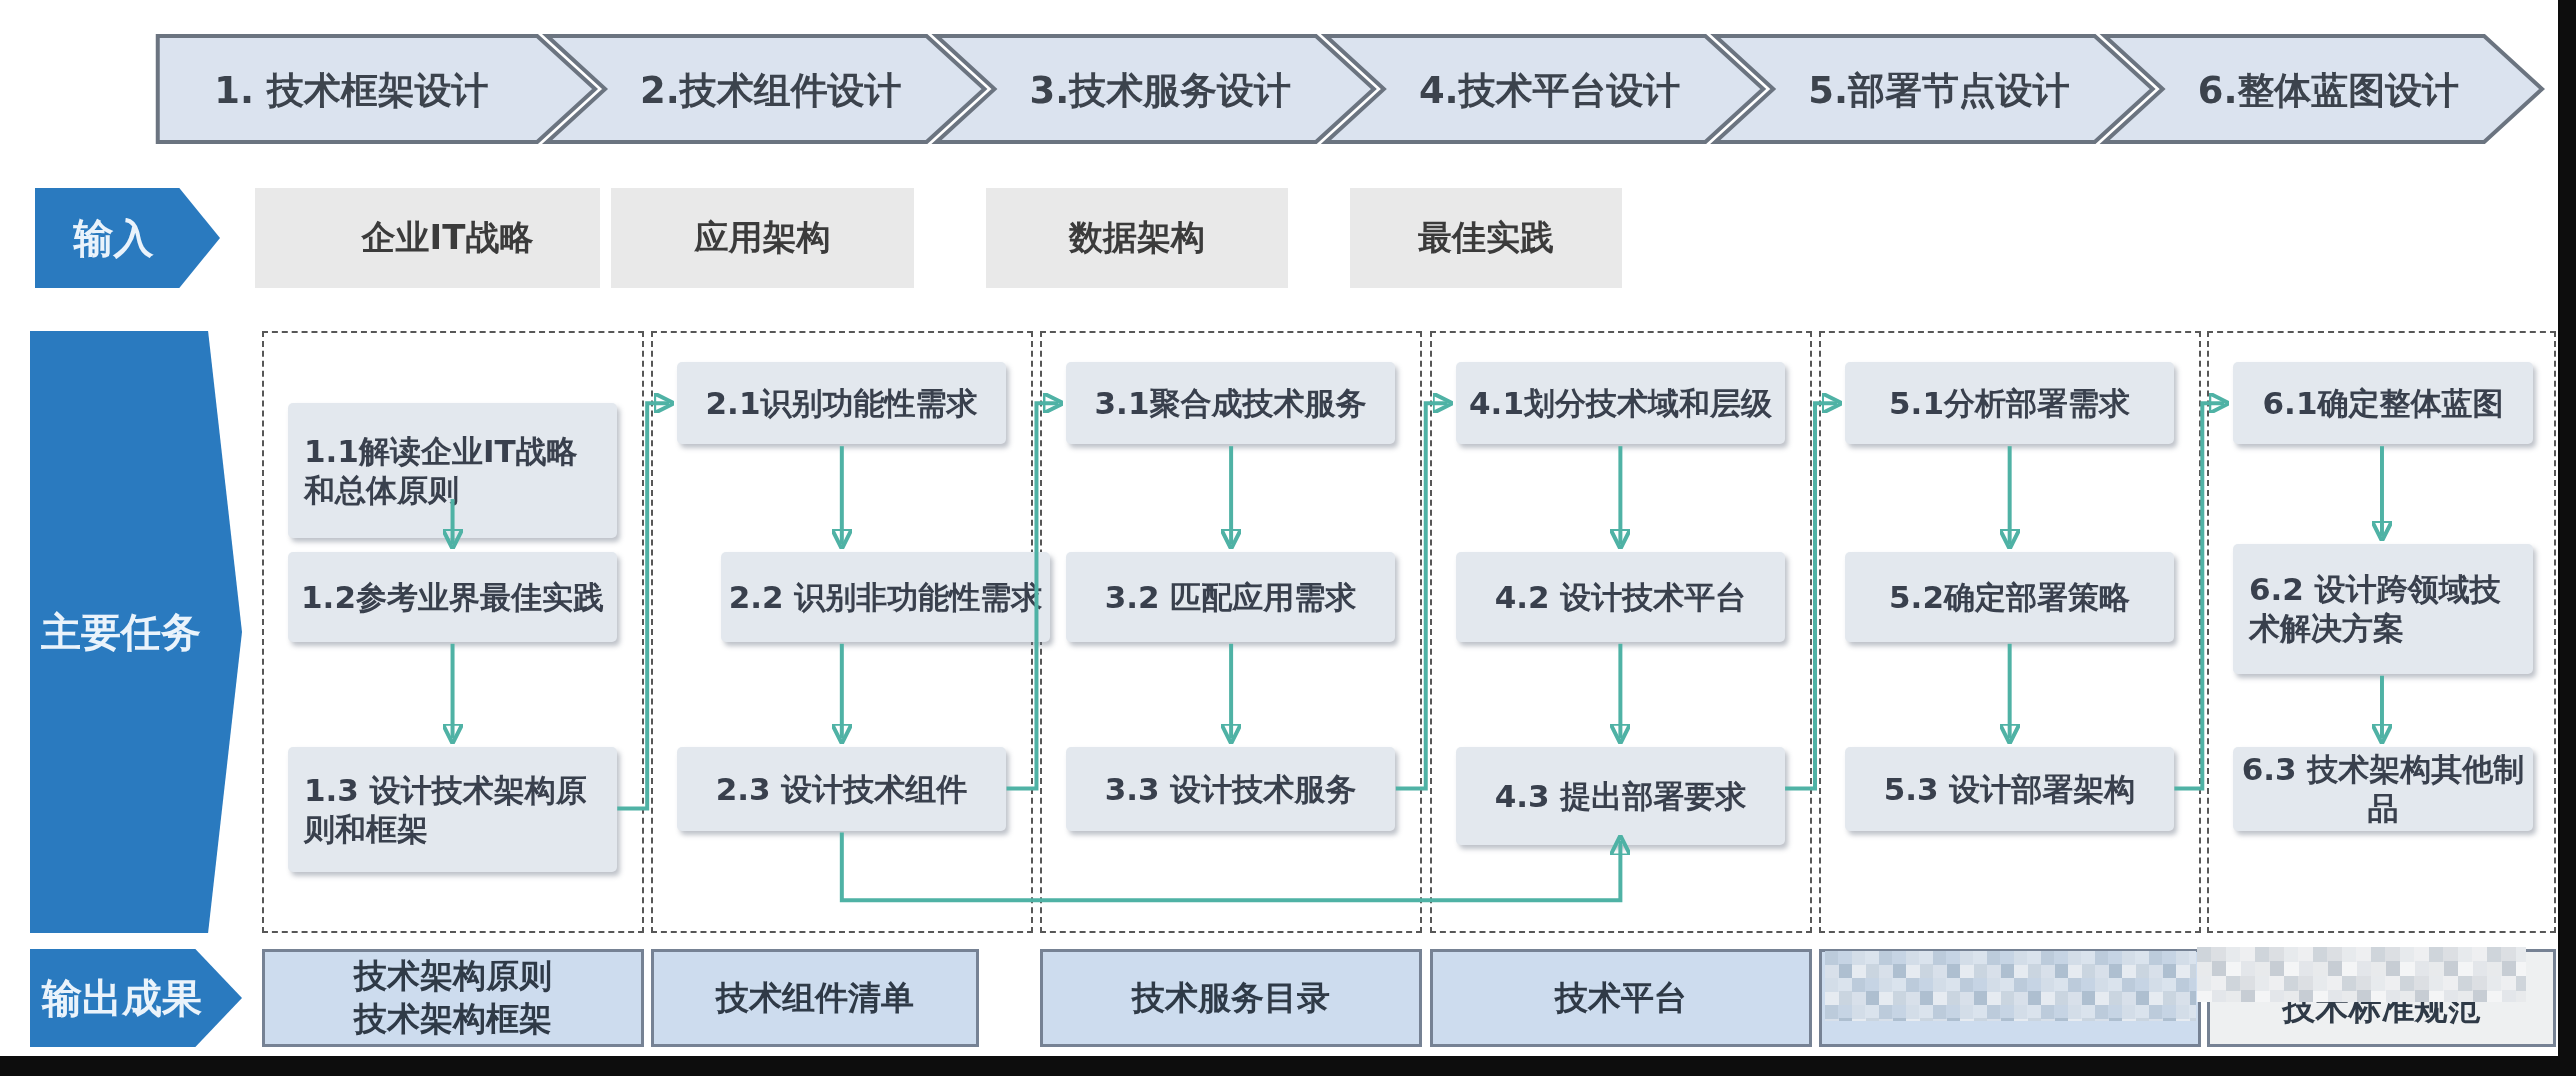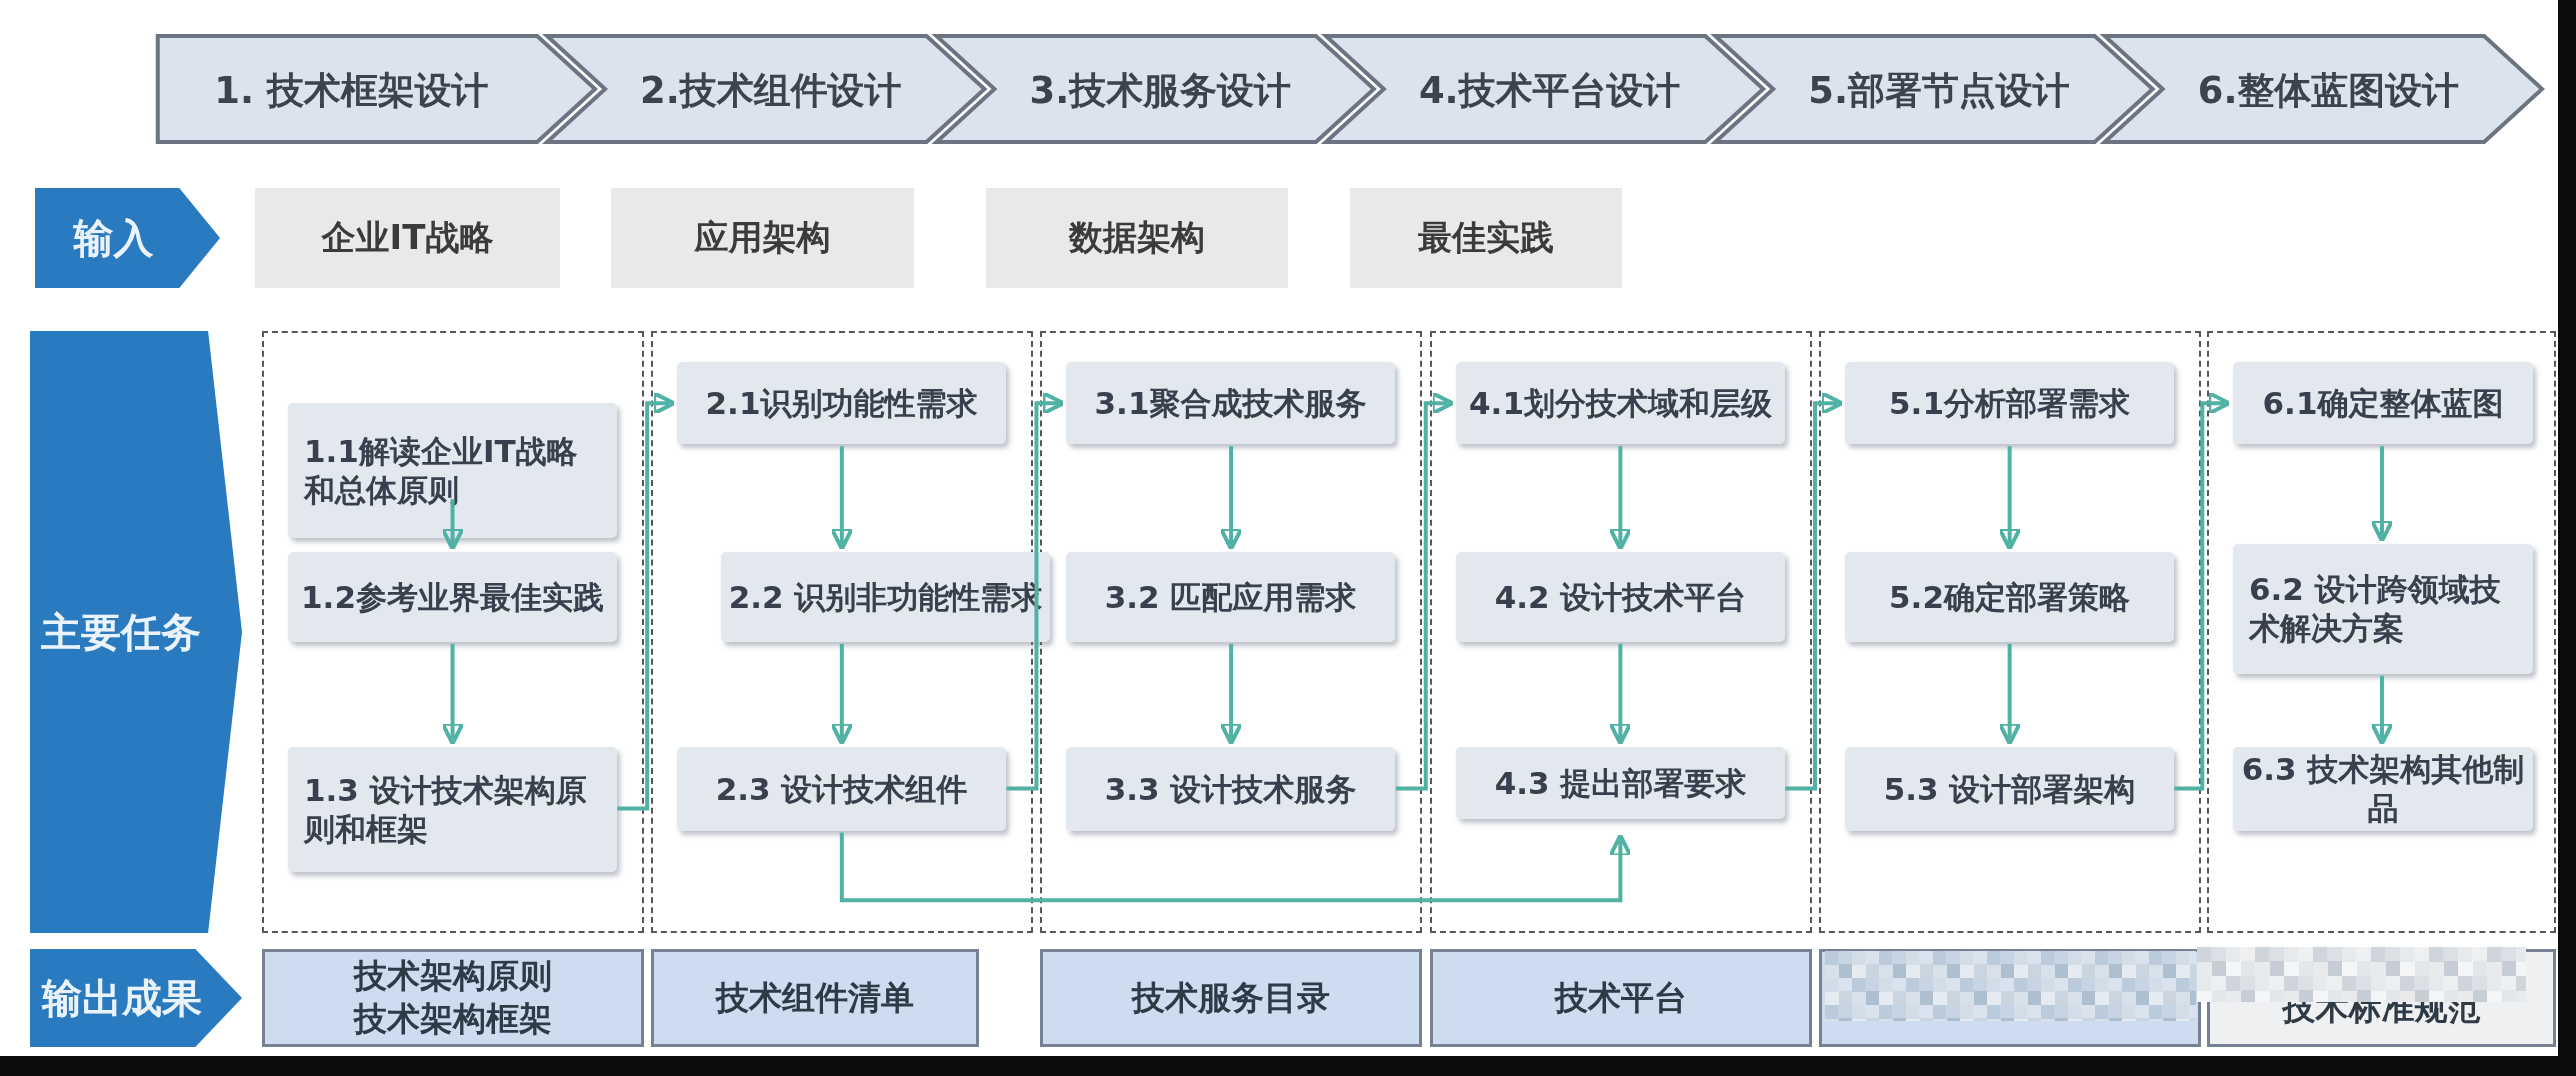--- a/index.html
+++ b/index.html
@@ -77,21 +77,21 @@
   <div class="row-label small" style="left:35px;top:188px;width:185px;height:100px;">
     <span>输入</span>
   </div>
   <div class="row-label tall" style="left:30px;top:331px;width:212px;height:602px;">
     <span>主要任务</span>
   </div>
   <div class="row-label small" style="left:30px;top:949px;width:212px;height:98px;">
     <span>输出成果</span>
   </div>
 
-  <div class="input-box" style="left:255px;width:305px;">
+  <div class="input-box" style="left:255px;width:305px;padding-left:40px;">
     <span>企业IT战略</span>
   </div>
   <div class="input-box" style="left:611px;width:303px;">
     <span>应用架构</span>
   </div>
   <div class="input-box" style="left:986px;width:302px;">
     <span>数据架构</span>
   </div>
   <div class="input-box" style="left:1350px;width:272px;">
     <span>最佳实践</span>
@@ -111,21 +111,21 @@
   <div class="task-box" style="left:677px;top:362px;width:329px;height:82px;">2.1识别功能性需求</div>
   <div class="task-box" style="left:677px;top:552px;width:329px;height:90px;margin-left:44px;">2.2 识别非功能性需求</div>
   <div class="task-box" style="left:677px;top:747px;width:329px;height:84px;">2.3 设计技术组件</div>
 
   <div class="task-box" style="left:1066px;top:362px;width:329px;height:82px;">3.1聚合成技术服务</div>
   <div class="task-box" style="left:1066px;top:552px;width:329px;height:90px;">3.2 匹配应用需求</div>
   <div class="task-box" style="left:1066px;top:747px;width:329px;height:84px;">3.3 设计技术服务</div>
 
   <div class="task-box" style="left:1456px;top:362px;width:329px;height:82px;">4.1划分技术域和层级</div>
   <div class="task-box" style="left:1456px;top:552px;width:329px;height:90px;">4.2 设计技术平台</div>
-  <div class="task-box" style="left:1456px;top:747px;width:329px;height:72px;">4.3 提出部署要求</div>
+  <div class="task-box" style="left:1456px;top:747px;width:329px;height:98px;">4.3 提出部署要求</div>
 
   <div class="task-box" style="left:1845px;top:362px;width:329px;height:82px;">5.1分析部署需求</div>
   <div class="task-box" style="left:1845px;top:552px;width:329px;height:90px;">5.2确定部署策略</div>
   <div class="task-box" style="left:1845px;top:747px;width:329px;height:84px;">5.3 设计部署架构</div>
 
   <div class="task-box" style="left:2233px;top:362px;width:300px;height:82px;">6.1确定整体蓝图</div>
   <div class="task-box two-line" style="left:2233px;top:544px;width:300px;height:130px;">6.2 设计跨领域技术解决方案</div>
   <div class="task-box" style="left:2233px;top:747px;width:300px;height:84px;">6.3 技术架构其他制品</div>
 
   <svg class="conn-svg" viewBox="0 0 2580 1078">

